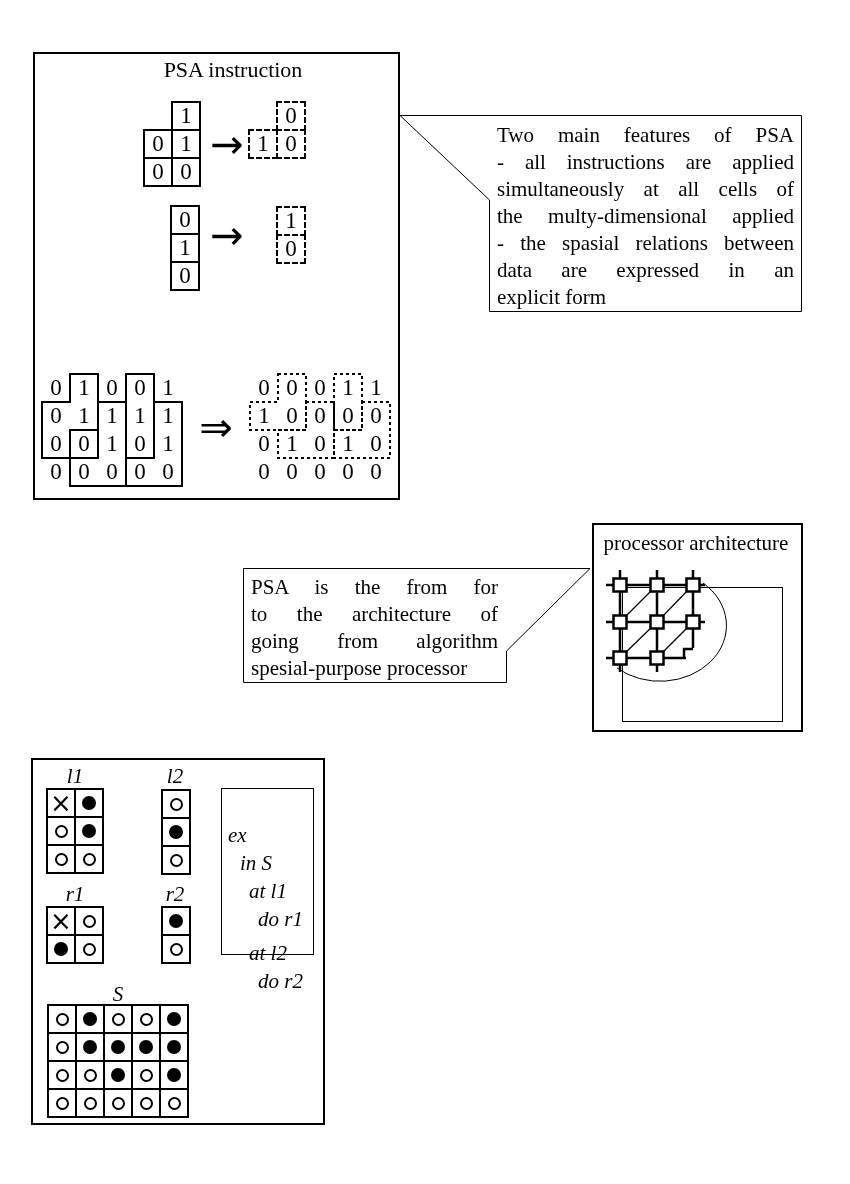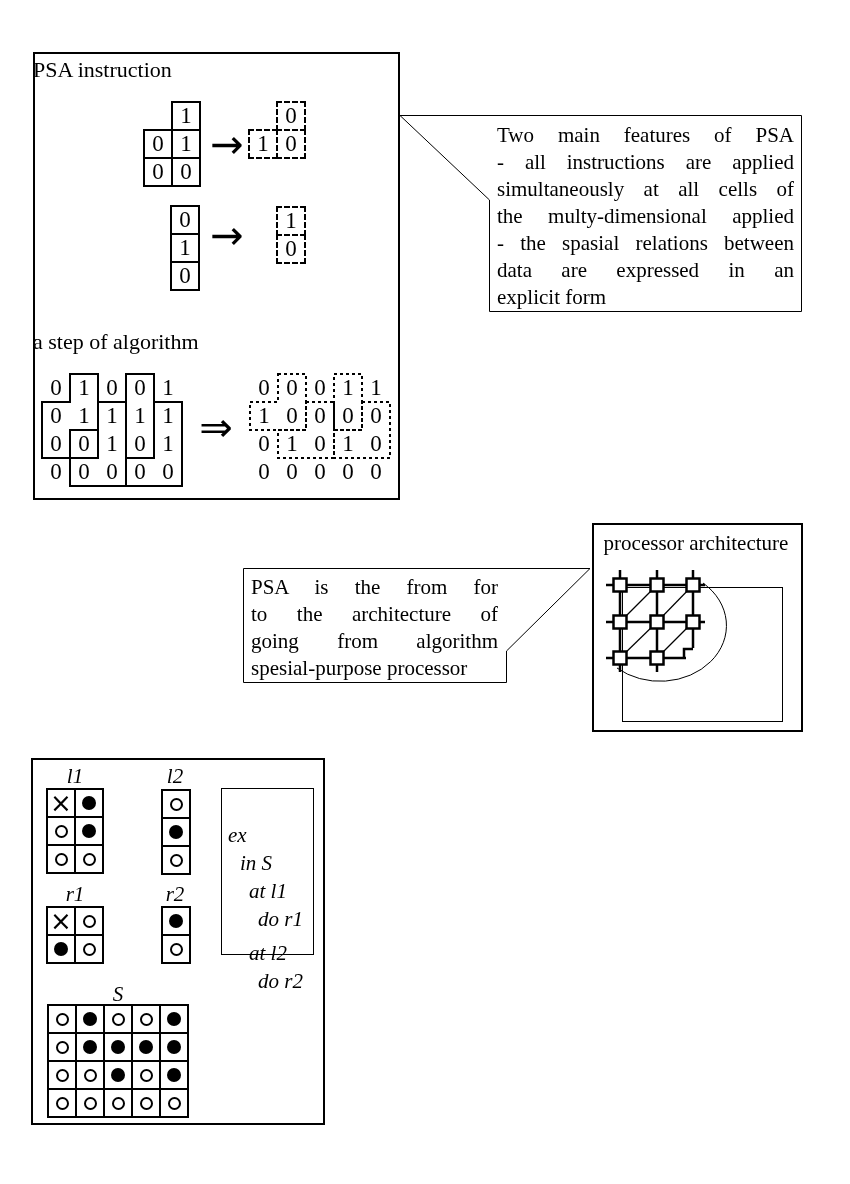--- a/index.html
+++ b/index.html
@@ -1,21 +1,21 @@
 <!DOCTYPE html>
 <html><head>
 <meta charset="utf-8">
 <style>
   html,body{margin:0;padding:0;background:#fff;}
   .canvas{position:relative;width:850px;height:1184px;background:#ffffff;
           font-family:"Liberation Serif","DejaVu Serif",serif;color:#000;overflow:hidden;}
   .abs{position:absolute;}
   .box2{border:2px solid #000;box-sizing:border-box;}
   .box1{border:1px solid #000;box-sizing:border-box;}
-  .title{font-size:22px;}
+  .title{font-size:22px;text-align:center;}
   .arch-title{font-size:21px;text-align:center;}
   .arrow{font-family:"DejaVu Sans",sans-serif;font-size:40px;line-height:40px;text-align:center;}
   .note{font-size:21px;line-height:27px;padding:7px 8px;box-sizing:border-box;}
   .note-line{text-align:justify;text-align-last:justify;}
   .note-line.last{text-align-last:left;}
   .dcell{position:absolute;box-sizing:border-box;display:flex;align-items:center;justify-content:center;
          font-size:23px;font-family:"Liberation Serif","DejaVu Serif",serif;}
   .kind-solid{width:30px;height:30px;border:2px solid #000;}
   .kind-dashed{width:30px;height:30px;border:2px dashed #000;}
   .kind-plain{width:28px;height:28px;}
@@ -59,21 +59,20 @@
       <div class="dcell kind-solid" style="left: 0px; top: 0px;">0</div>
       <div class="dcell kind-solid" style="left: 0px; top: 28px;">1</div>
       <div class="dcell kind-solid" style="left: 0px; top: 56px;">0</div>
     </div>
   <div class="abs arrow" style="left:203px;top:215px;width:48px">→</div>
   <div id="instr2-right" class="abs" style="left:276px;top:206px">
       <div class="dcell kind-dashed" style="left: 0px; top: 0px;">1</div>
       <div class="dcell kind-dashed" style="left: 0px; top: 28px;">0</div>
     </div>
 
-  <div class="abs title" style="left:33px;top:329px;width:400px">a step of algorithm</div>
 
   <div id="step-left-grid" class="abs" style="left:42px;top:374px">
       <div class="dcell kind-plain" style="left: 0px; top: 0px;">0</div>
       <div class="dcell kind-plain" style="left: 28px; top: 0px;">1</div>
       <div class="dcell kind-plain" style="left: 56px; top: 0px;">0</div>
       <div class="dcell kind-plain" style="left: 84px; top: 0px;">0</div>
       <div class="dcell kind-plain" style="left: 112px; top: 0px;">1</div>
       <div class="dcell kind-plain" style="left: 0px; top: 28px;">0</div>
       <div class="dcell kind-plain" style="left: 28px; top: 28px;">1</div>
       <div class="dcell kind-plain" style="left: 56px; top: 28px;">1</div>

